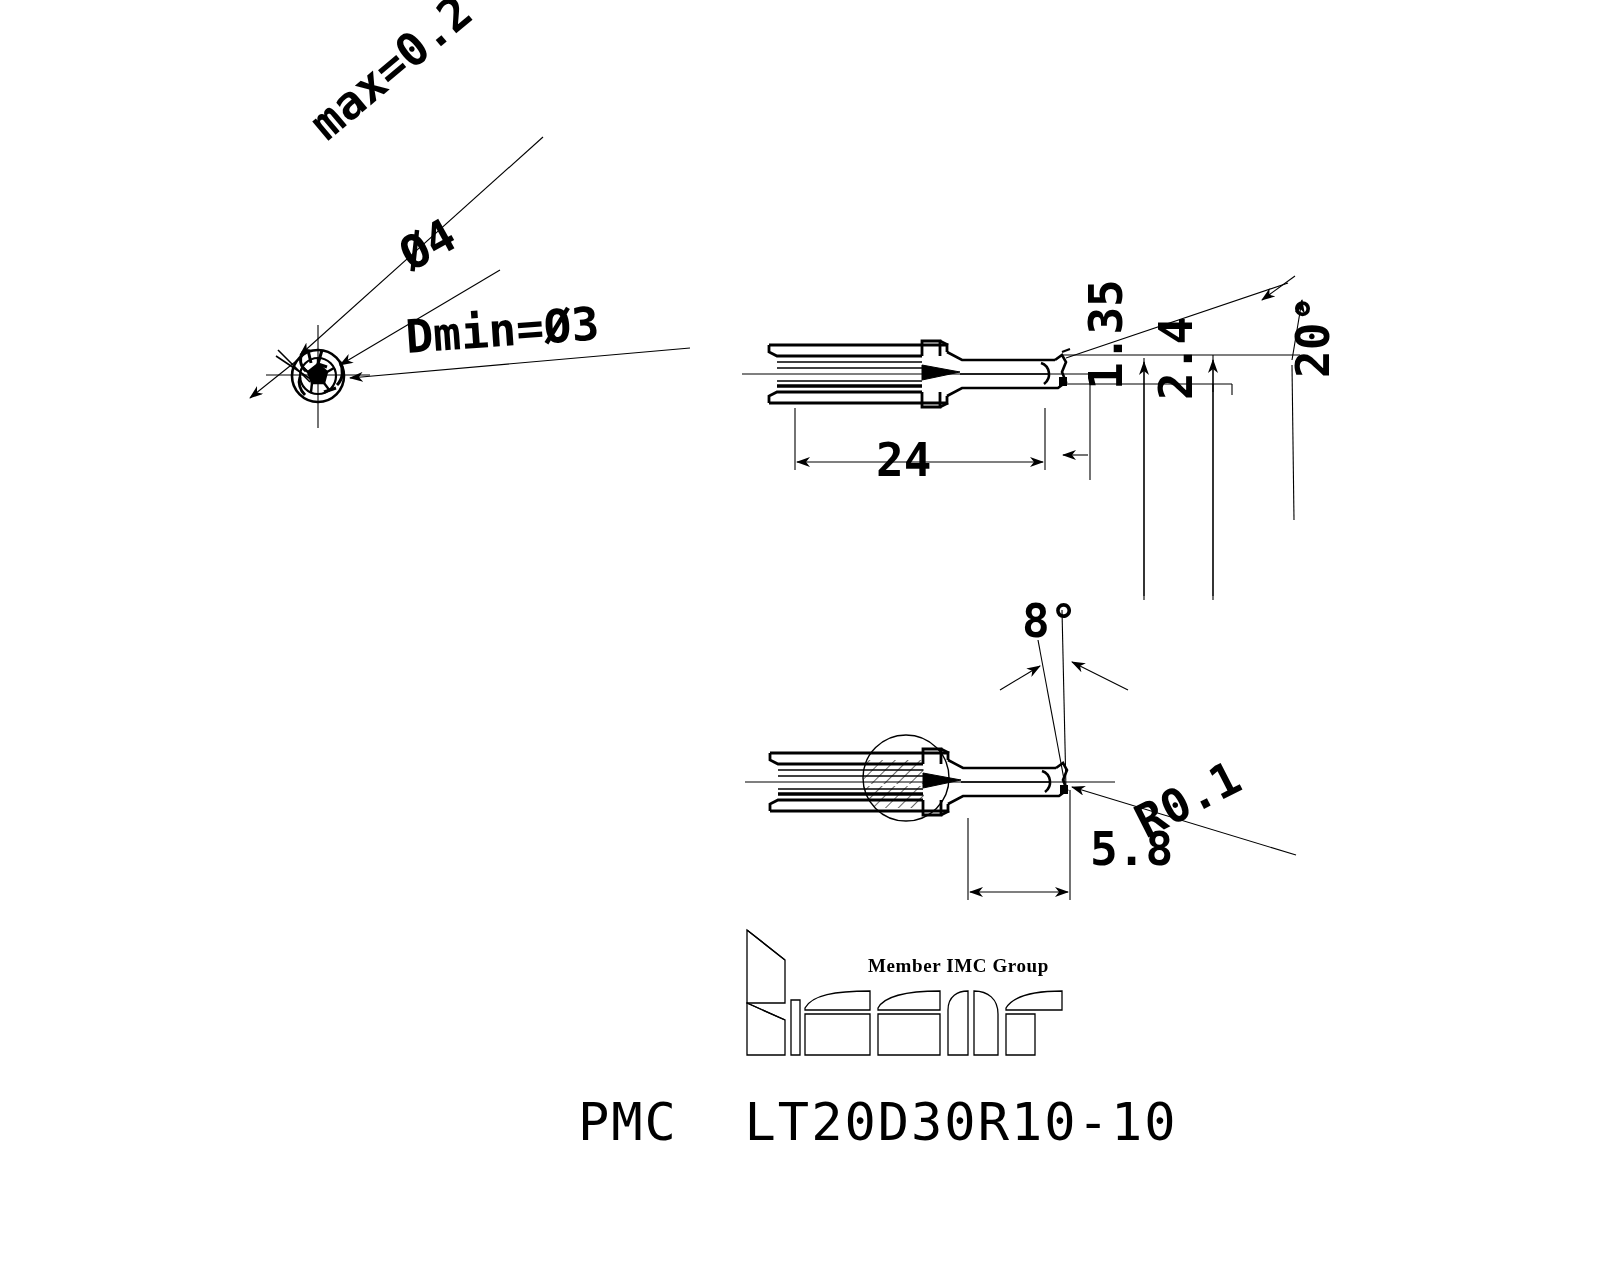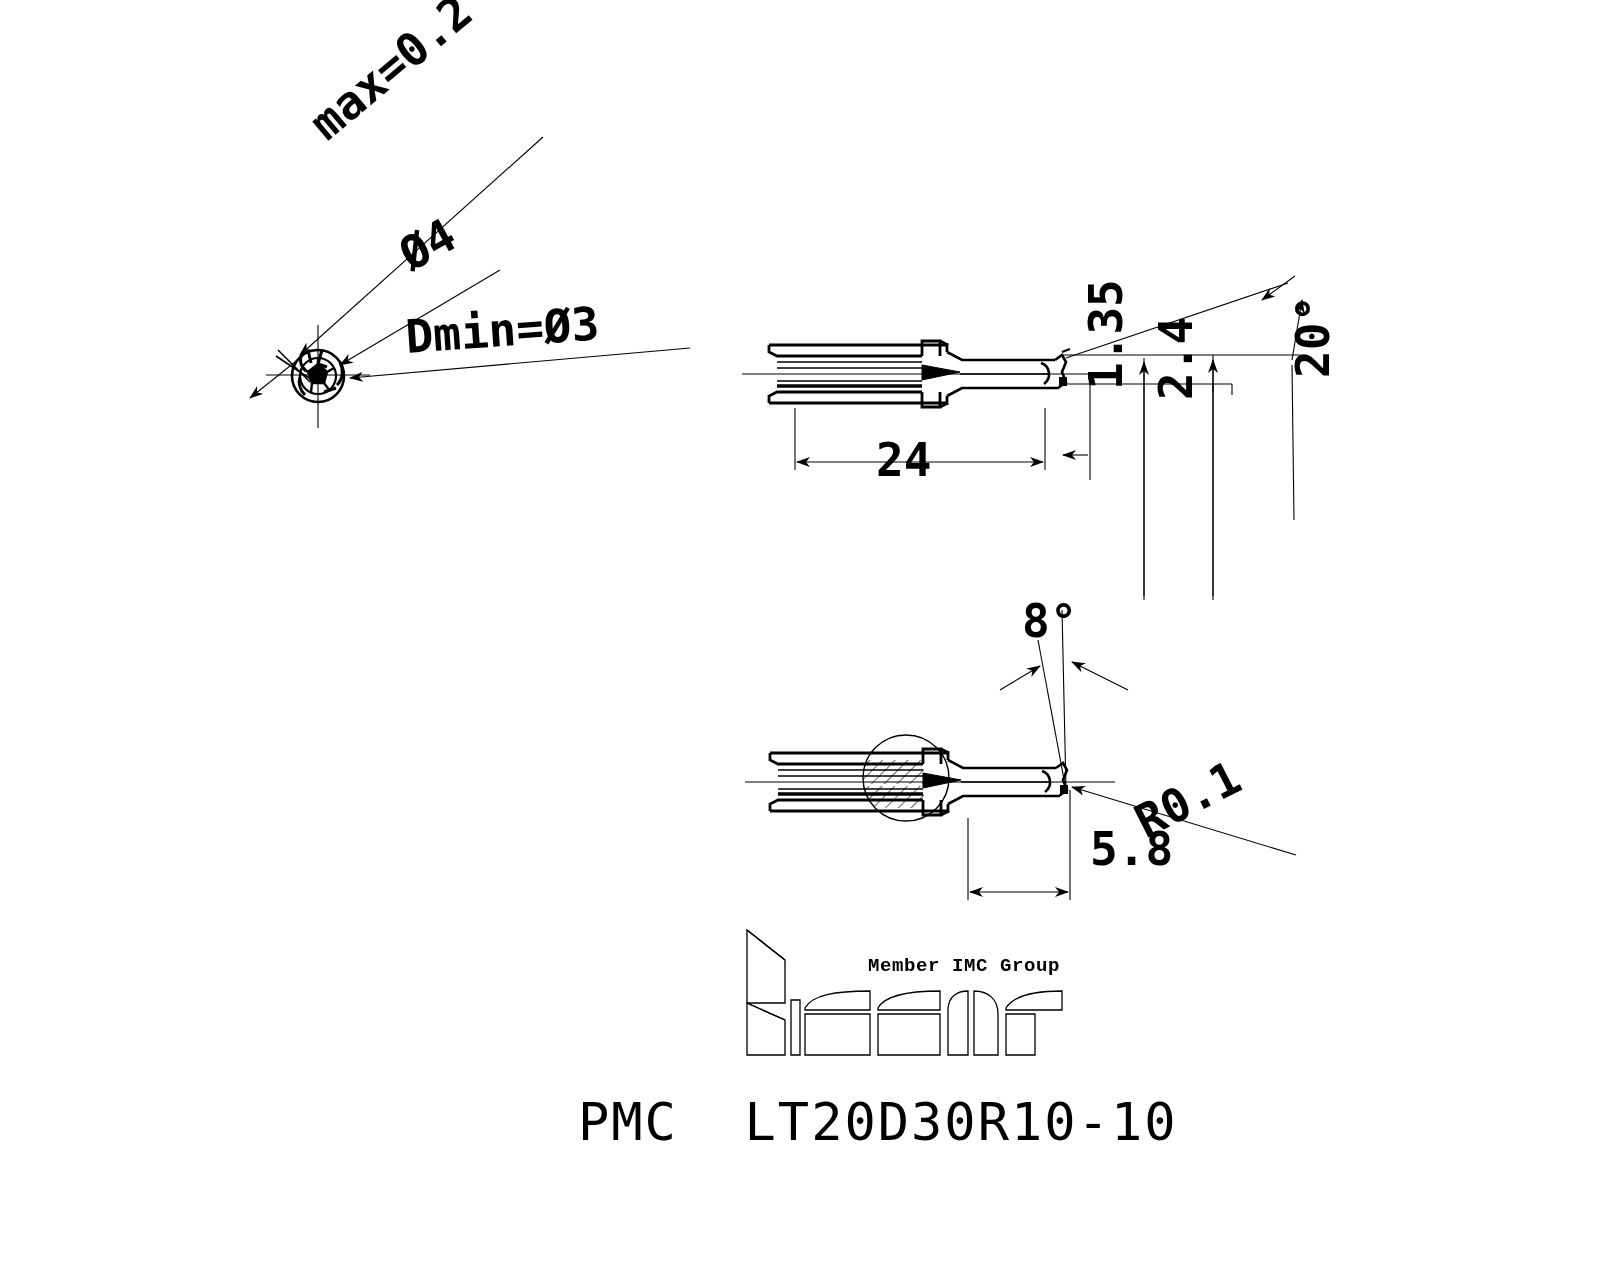--- a/index.html
+++ b/index.html
@@ -51,21 +51,21 @@
     letter-spacing: 2px;
     color: #000;
     font-family: "DejaVu Sans Mono", "Liberation Mono", monospace;
     white-space: pre;
     text-align: center;
   }
   #t-imc {
     position: absolute;
     left: 868px; top: 955px;
     font-size: 19px;
-    font-family: Liberation Mono, monospace;
+    font-family: Liberation Serif, serif;
     font-weight: 700;
     color: #000;
     letter-spacing: 0.6px;
     white-space: pre;
   }
 </style>
 </head>
 <body>
 
 <div id="sheet">

